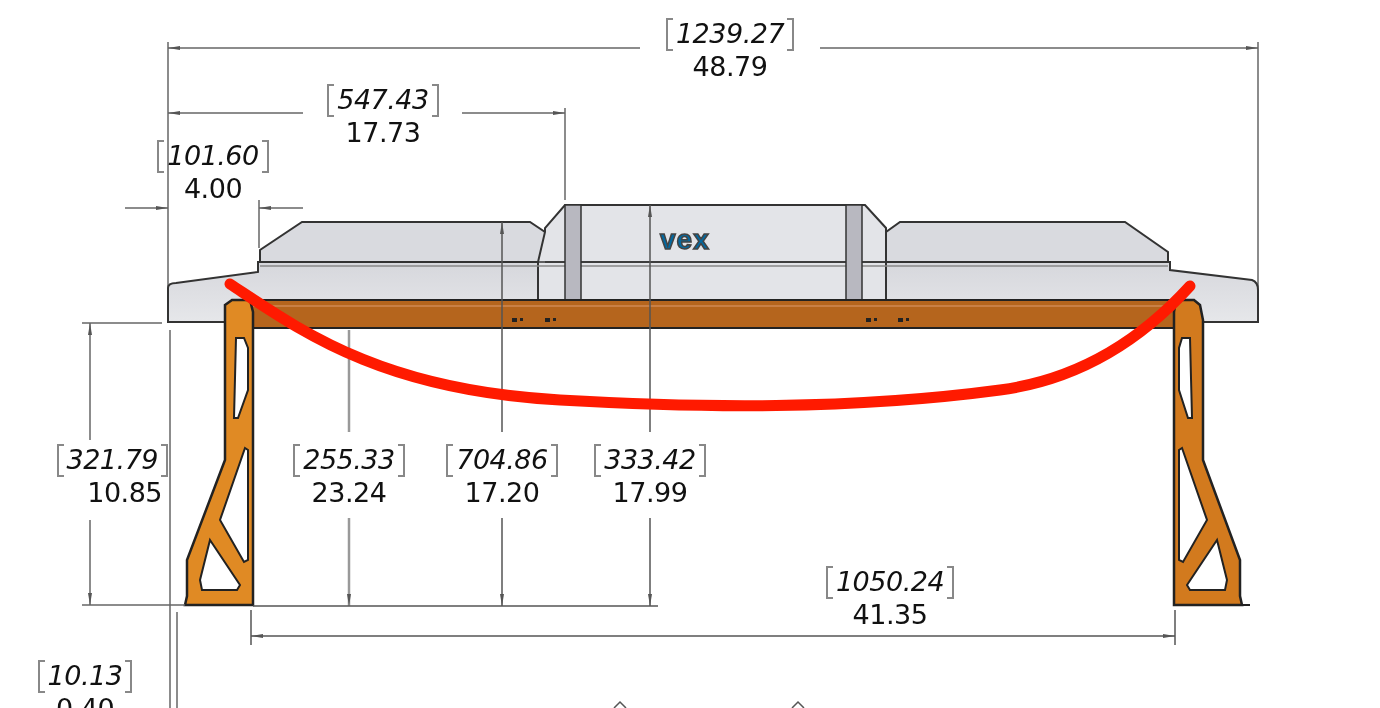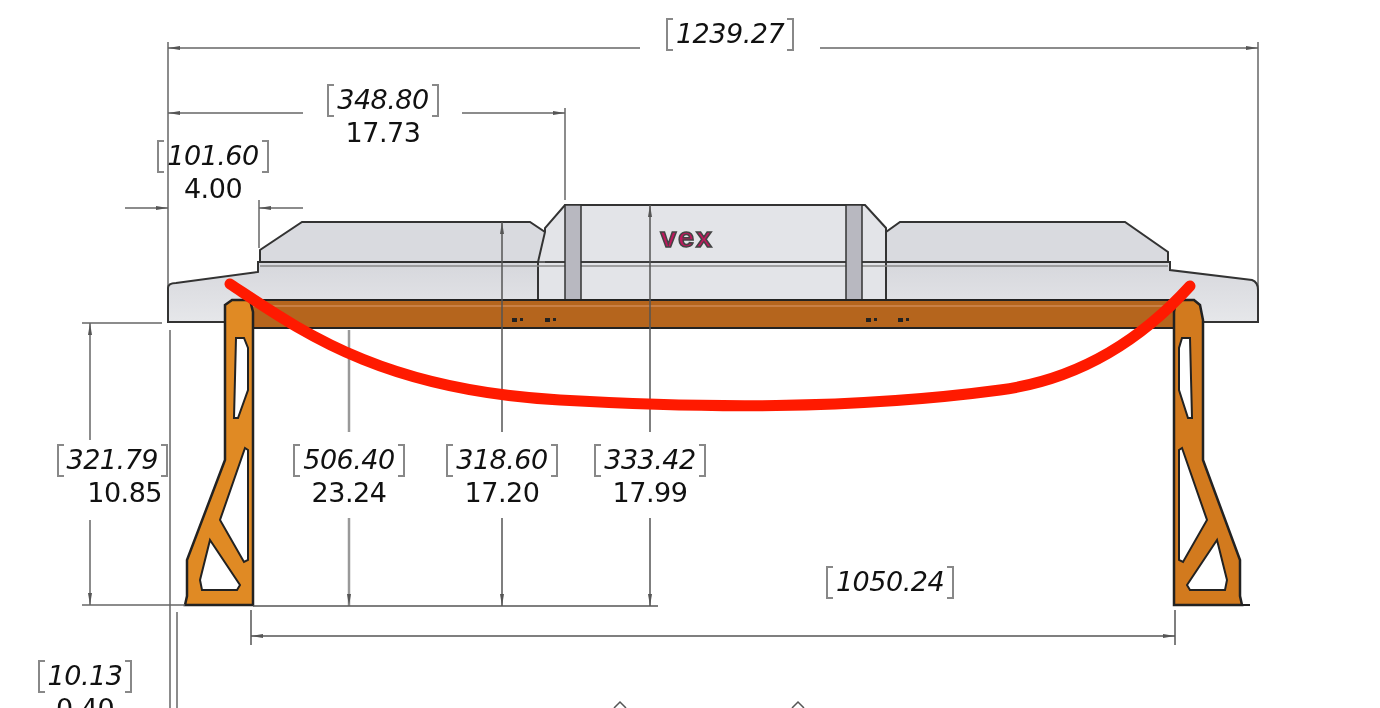--- a/index.html
+++ b/index.html
@@ -6,21 +6,21 @@
   body { width: 1380px; height: 708px; overflow: hidden; position: relative; font-family: "DejaVu Sans", sans-serif; }
   #drawing { position: absolute; left: 0; top: 0; width: 1380px; height: 708px; }
   .dim-label { position: absolute; text-align: center; color: #111; font-family: "DejaVu Sans", sans-serif; line-height: 1; }
   .dim-label .mm { display: inline-block; font-size: 27px; padding: 0 4px; position: relative; letter-spacing: -0.5px; font-style: italic; }
   .dim-label .mm::before, .dim-label .mm::after {
     content: ""; position: absolute; top: -2px; bottom: -4px; width: 5px; border: 2px solid #888;
   }
   .dim-label .mm::before { left: -6px; border-right: none; }
   .dim-label .mm::after { right: -6px; border-left: none; }
   .dim-label .in { display: block; font-size: 27px; margin-top: 6px; letter-spacing: -0.5px; }
-  .logo { position: absolute; font-family: Liberation Mono, monospace; font-weight: bold; font-size: 28px; color: #be185d; letter-spacing: 1px;
+  .logo { position: absolute; font-family: Liberation Sans, sans-serif; font-weight: bold; font-size: 28px; color: #0369a1; letter-spacing: 1px;
           -webkit-text-stroke: 1.5px #444; }
 </style>
 </head>
 <body>
 
 <svg id="drawing" viewBox="0 0 1380 708" xmlns="http://www.w3.org/2000/svg">
   <defs>
     <marker id="arr" markerWidth="12" markerHeight="6" refX="12" refY="3" orient="auto" markerUnits="userSpaceOnUse">
       <path d="M0,1 L12,3 L0,5 Z" fill="#555"></path>
     </marker>
@@ -134,52 +134,54 @@
     <path d="M792,708 L798,702 L804,708"></path>
   </g>
 
   <path d="M230,284 C300,330 380,390 560,400 C700,408 850,410 1000,390 C1090,378 1150,330 1190,286" fill="none" stroke="#ff1a00" stroke-width="11" stroke-linecap="round"></path>
 </svg>
 
 <div class="logo" style="left:660px; top:224px;">vex</div>
 
 <div class="dim-label" style="left:650px; top:20px; width:160px;">
   <span class="mm">1239.27</span>
+  <span class="in">48.79</span>
 </div>
 
 <div class="dim-label" style="left:313px; top:86px; width:140px;">
-  <span class="mm">348.80</span>
+  <span class="mm">547.43</span>
   <span class="in">17.73</span>
 </div>
 
 <div class="dim-label" style="left:143px; top:142px; width:140px;">
   <span class="mm">101.60</span>
   <span class="in">4.00</span>
 </div>
 
 <div class="dim-label" style="left:22px; top:446px; width:140px;text-align:right;">
   <span class="mm">321.79</span>
   <span class="in">10.85</span>
 </div>
 
 <div class="dim-label" style="left:279px; top:446px; width:140px;">
-  <span class="mm">506.40</span>
+  <span class="mm">255.33</span>
   <span class="in">23.24</span>
 </div>
 
 <div class="dim-label" style="left:432px; top:446px; width:140px;">
-  <span class="mm">318.60</span>
+  <span class="mm">704.86</span>
   <span class="in">17.20</span>
 </div>
 
 <div class="dim-label" style="left:580px; top:446px; width:140px;">
   <span class="mm">333.42</span>
   <span class="in">17.99</span>
 </div>
 
 <div class="dim-label" style="left:810px; top:568px; width:160px;">
   <span class="mm">1050.24</span>
+  <span class="in">41.35</span>
 </div>
 
 <div class="dim-label" style="left:20px; top:662px; width:130px;">
   <span class="mm">10.13</span>
   <span class="in">0.40</span>
 </div>
 
 </body></html>

